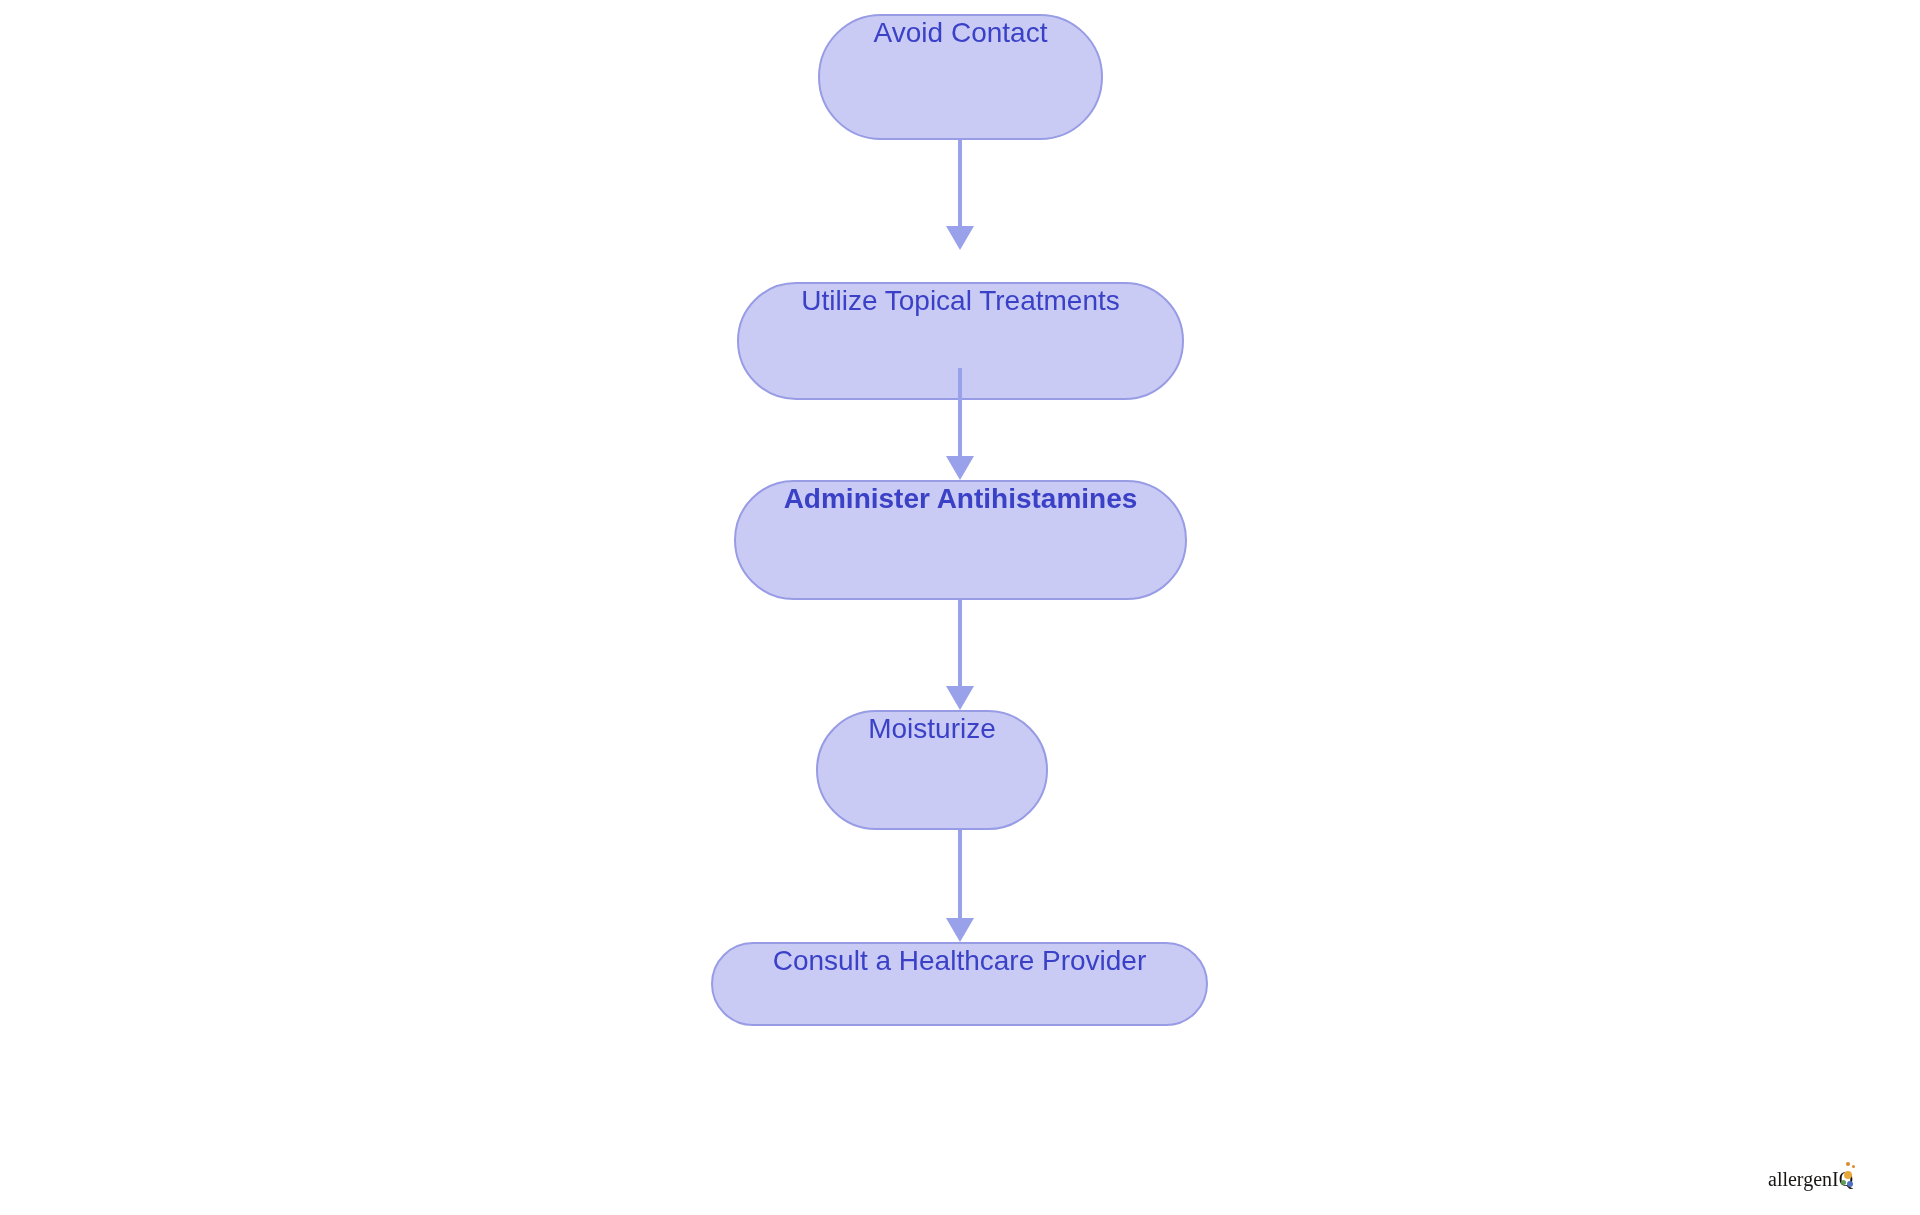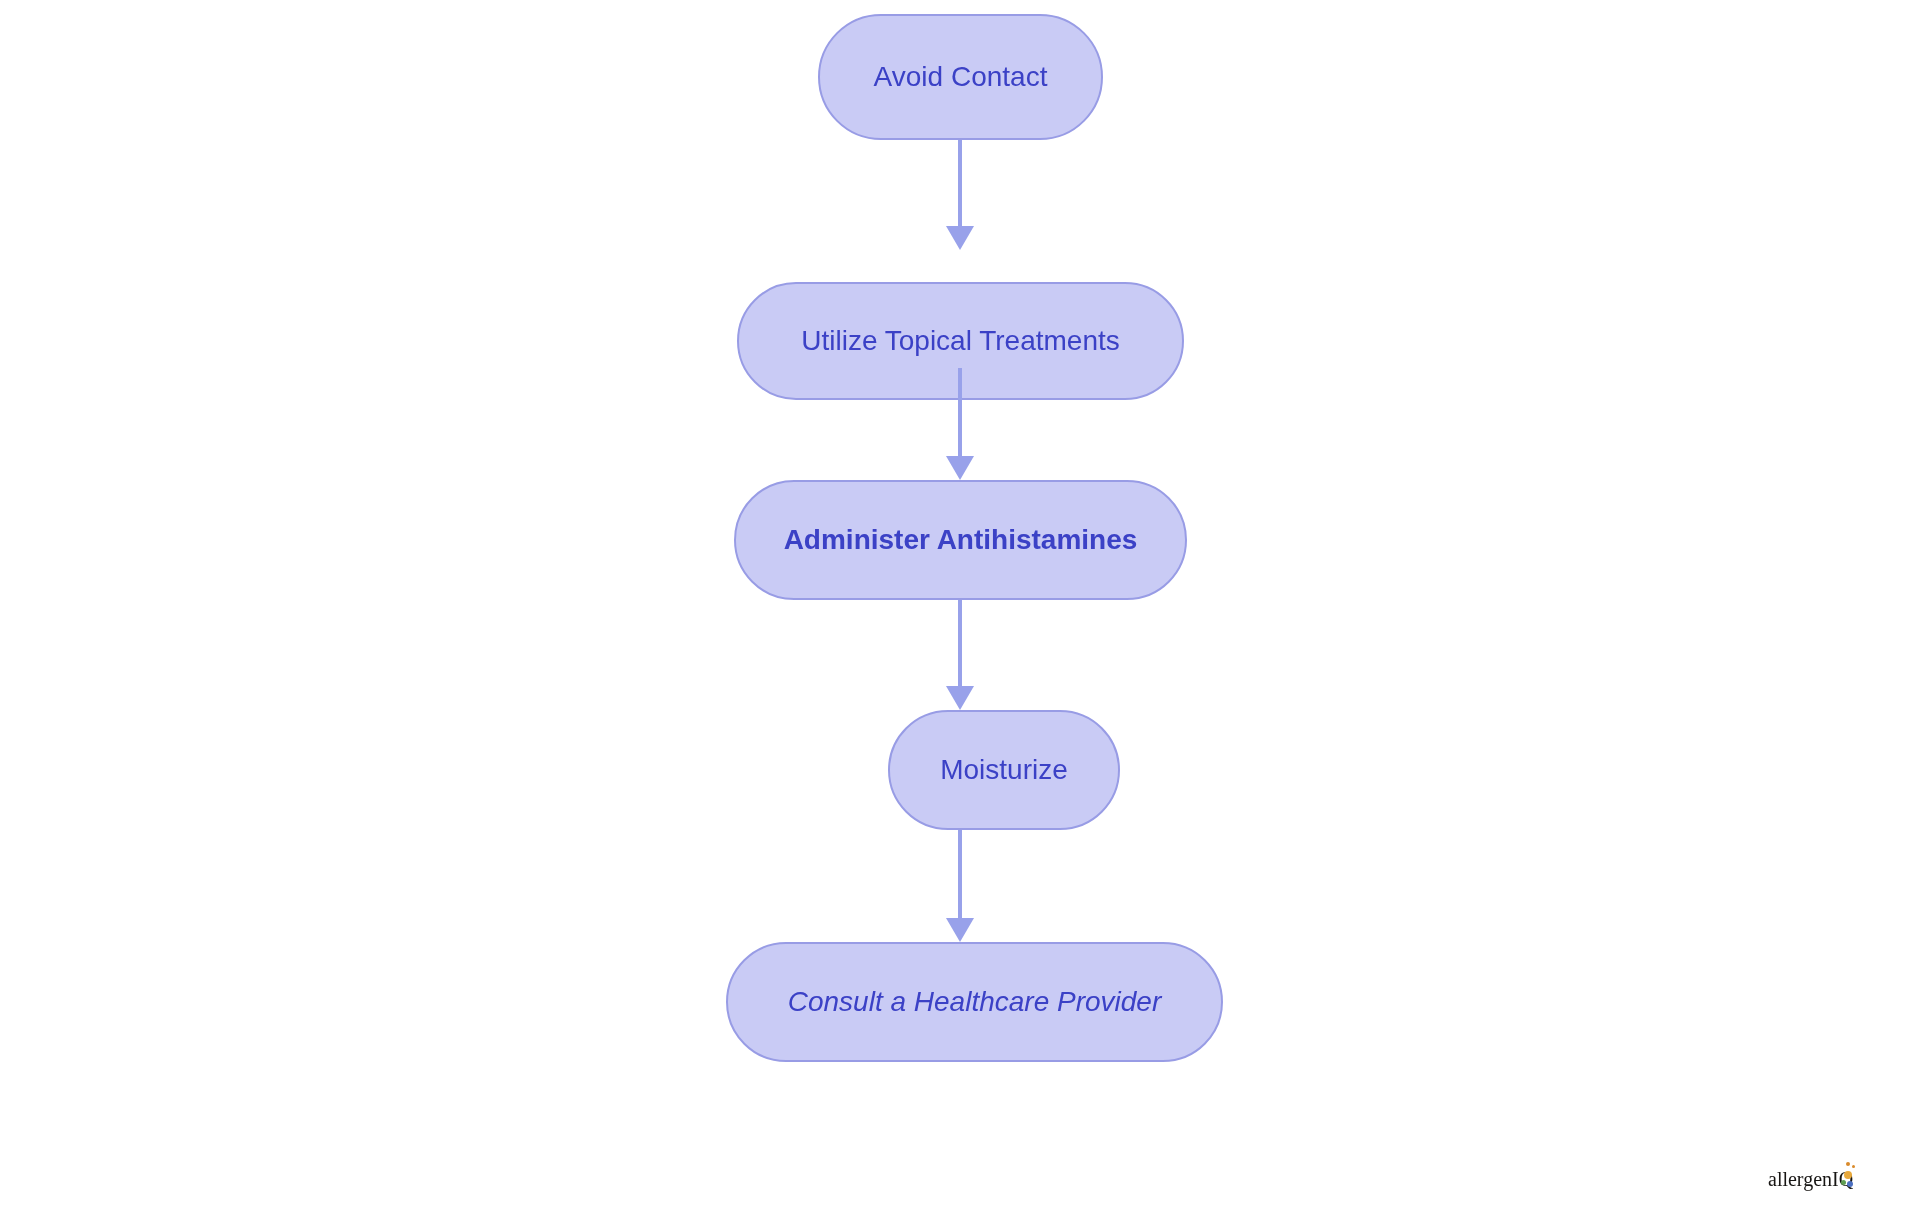--- a/index.html
+++ b/index.html
@@ -12,21 +12,20 @@
     position: relative;
     width: 1920px;
     height: 1215px;
     background: #ffffff;
     overflow: hidden;
   }
   .flow-node {
     position: absolute;
     box-sizing: border-box;
     display: flex;
-    align-items: center;
     justify-content: center;
     background: var(--node-fill, #c9cbf5);
     border: 2px solid var(--node-border, #989ce5);
     border-radius: 999px;
   }
   .node-label {
     color: var(--text, #3b41c6);
     font-size: 28px;
     line-height: 1.2;
     white-space: nowrap;
@@ -71,22 +70,22 @@
   .dot-gold   { width: 8px; height: 8px; left: 5px;  top: 3px;  background: #e8a93c; }
   .dot-green  { width: 5px; height: 5px; left: 2px;  top: 12px; background: #5f9e52; }
   .dot-blue   { width: 6px; height: 6px; left: 8px;  top: 13px; background: #4c6fc0; }
   .dot-orange1{ width: 4px; height: 4px; left: 7px;  top: -6px; background: #d98a2b; }
   .dot-orange2{ width: 3px; height: 3px; left: 13px; top: -3px; background: #d98a2b; }
 
   
   .n0 { left: 818px; top: 14px;  width: 285px; height: 126px; }
   .n1 { left: 737px; top: 250px; width: 447px; height: 118px; margin-top: 32px; }
   .n2 { left: 734px; top: 480px; width: 453px; height: 120px; font-weight: bold; }
-  .n3 { left: 888px; top: 710px; width: 232px; height: 120px; }
-  .n4 { left: 726px; top: 942px; width: 497px; height: 120px; font-style: italic; }
+  .n3 { left: 816px; top: 710px; width: 232px; height: 120px; }
+  .n4 { left: 711px; top: 942px; width: 497px; height: 84px; }
   
   .a0 { left: 946px; top: 140px; height: 110px; }
   .a1 { left: 946px; top: 368px; height: 112px; }
   .a2 { left: 946px; top: 600px; height: 110px; }
   .a3 { left: 946px; top: 830px; height: 112px; }
 </style>
 </head>
 <body>
 
 <div class="canvas">

